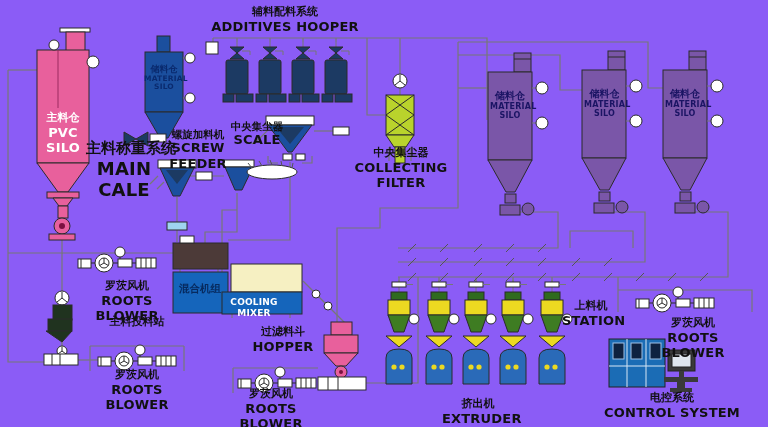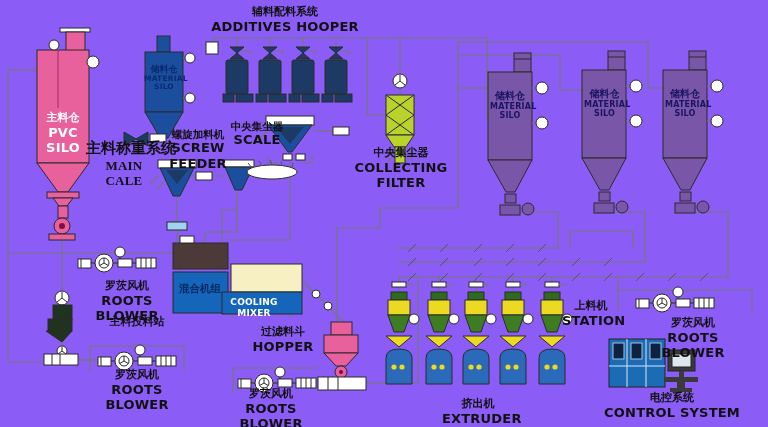--- a/index.html
+++ b/index.html
@@ -3,21 +3,21 @@
 <meta charset="utf-8">
 <style>
   html,body{margin:0;padding:0;background:#fff;}
   .stage{position:relative;width:768px;height:427px;background:#8b5cf6;overflow:hidden;
          font-family:"DejaVu Sans","Liberation Sans",sans-serif;}
   .stage svg{position:absolute;left:0;top:0;}
   .lbl{position:absolute;text-align:center;font-weight:bold;color:#111;line-height:1.18;}
   .lbl .zh{display:block;font-size:11px;white-space:nowrap;}
   .lbl .en{display:block;font-size:13px;letter-spacing:.2px;}
   .lbl.big-en .zh{font-size:15px}
-  .lbl.big-en .en{font-size:13px;font-family:Liberation Serif, serif;}
+  .lbl.big-en .en{font-size:18px;}
   .lbl.sm .zh{font-size:9px}
   .lbl.sm .en{font-size:7.5px;white-space:normal;}
   .lbl.silo-p .zh{font-size:10px}
   .lbl.silo-p .en{font-size:8px;white-space:normal;}
   .white{color:#fff}
   .navy{color:#1b1464}
   .on-blue{color:#072a5e}
   .dkblue{color:#0a2a6e}
   .lbl.one .zh{font-size:10.5px}
   .lbl.cm .en{font-size:9px}

